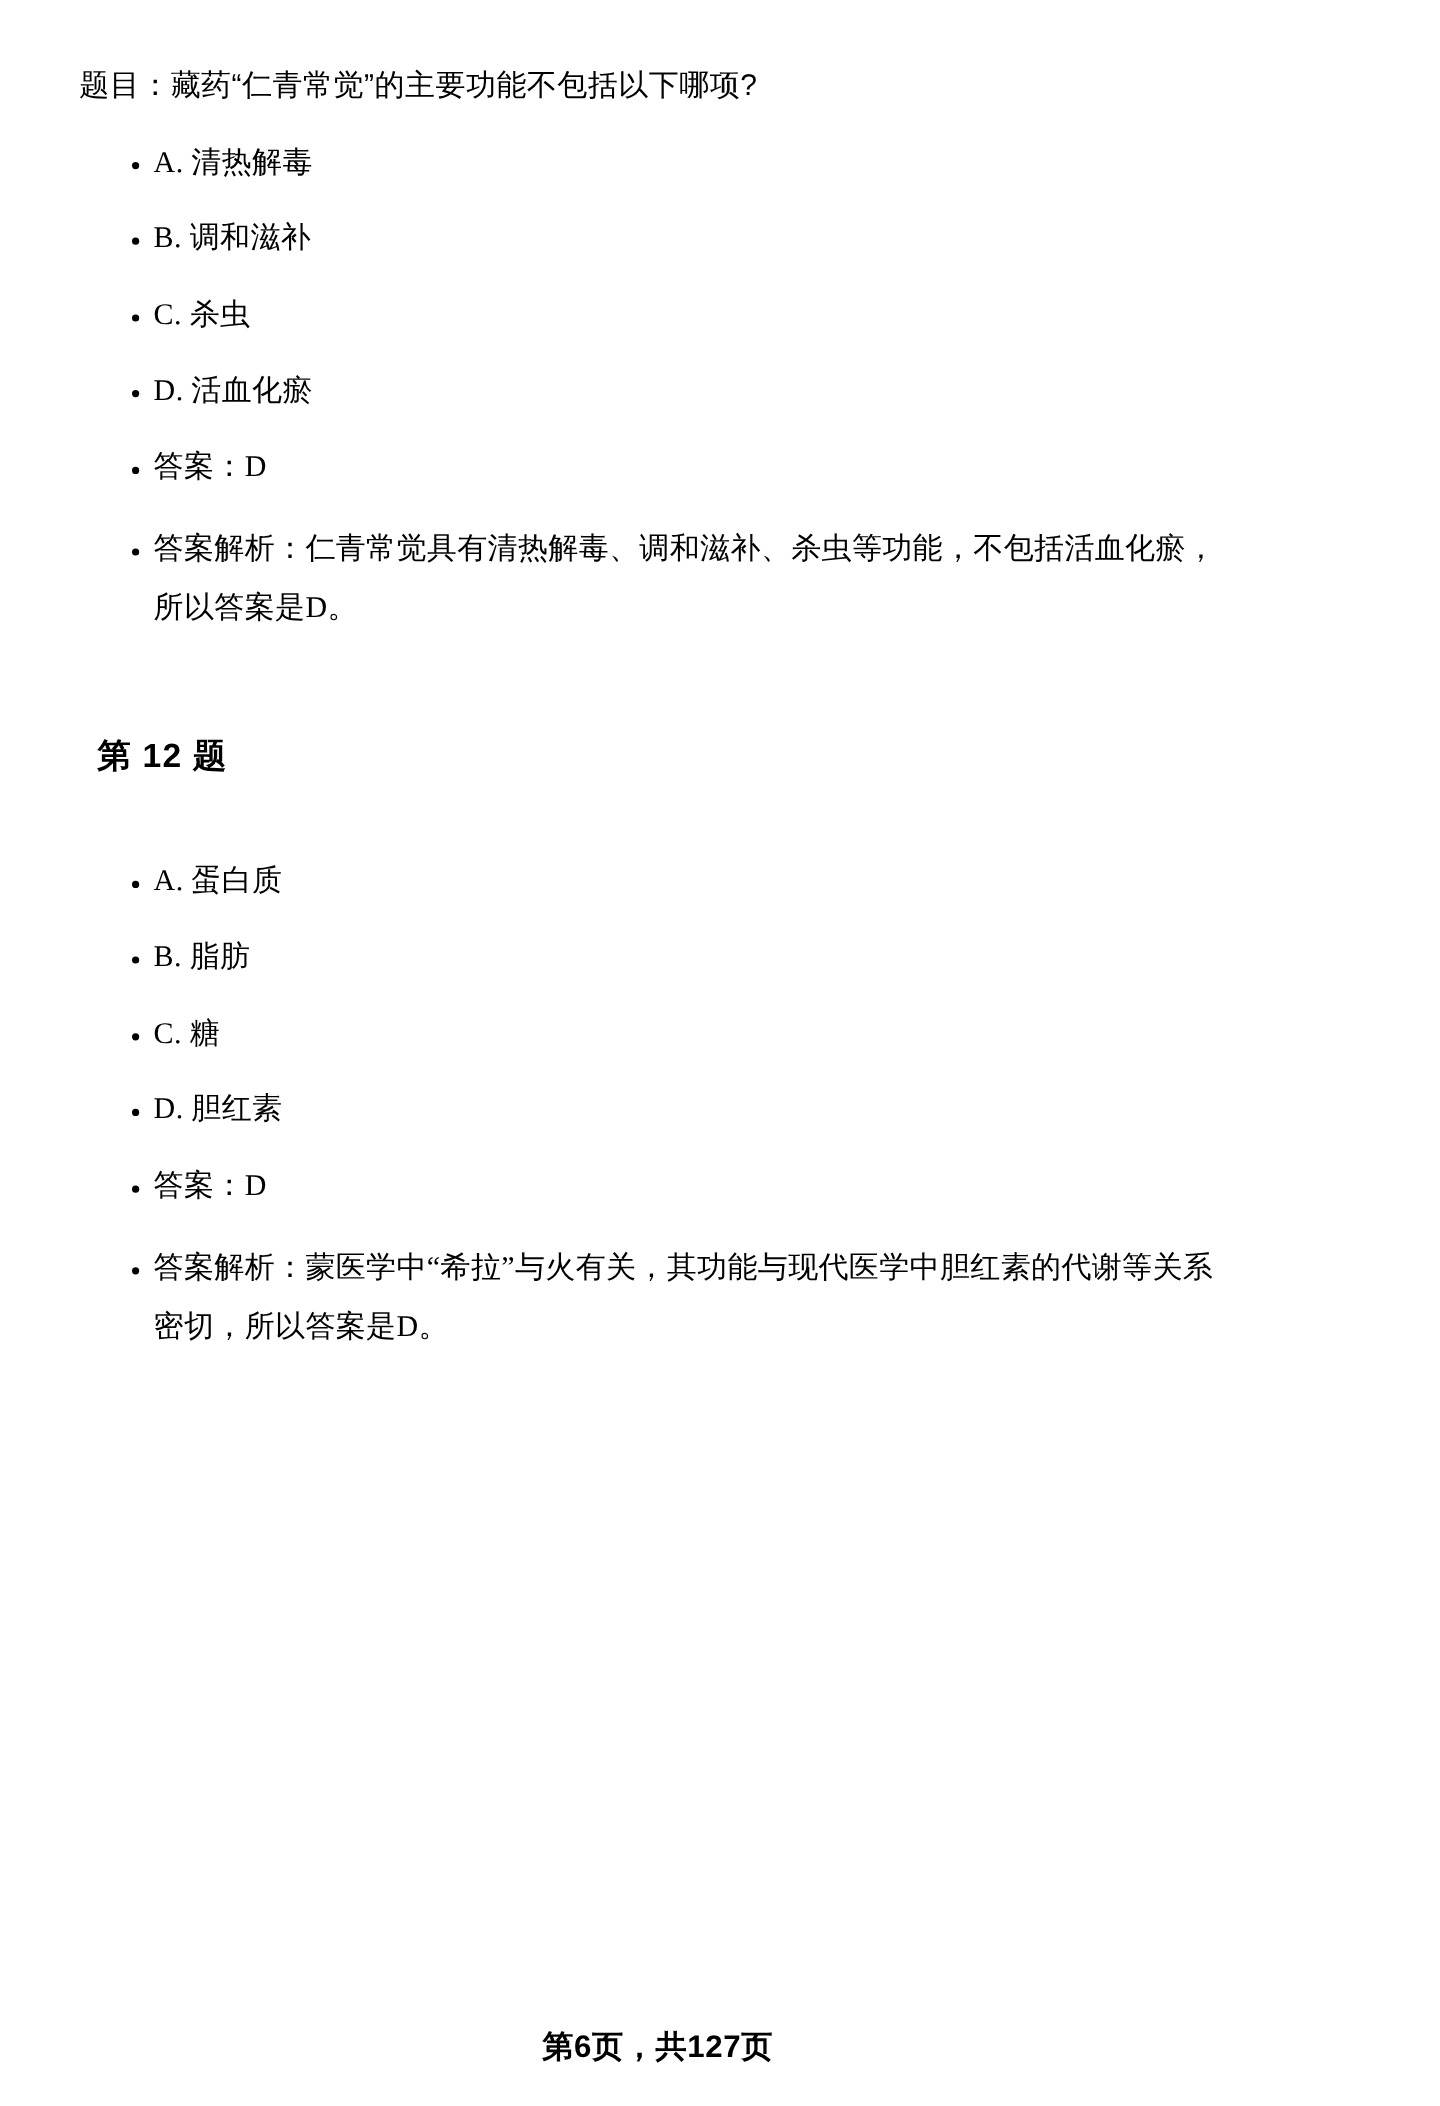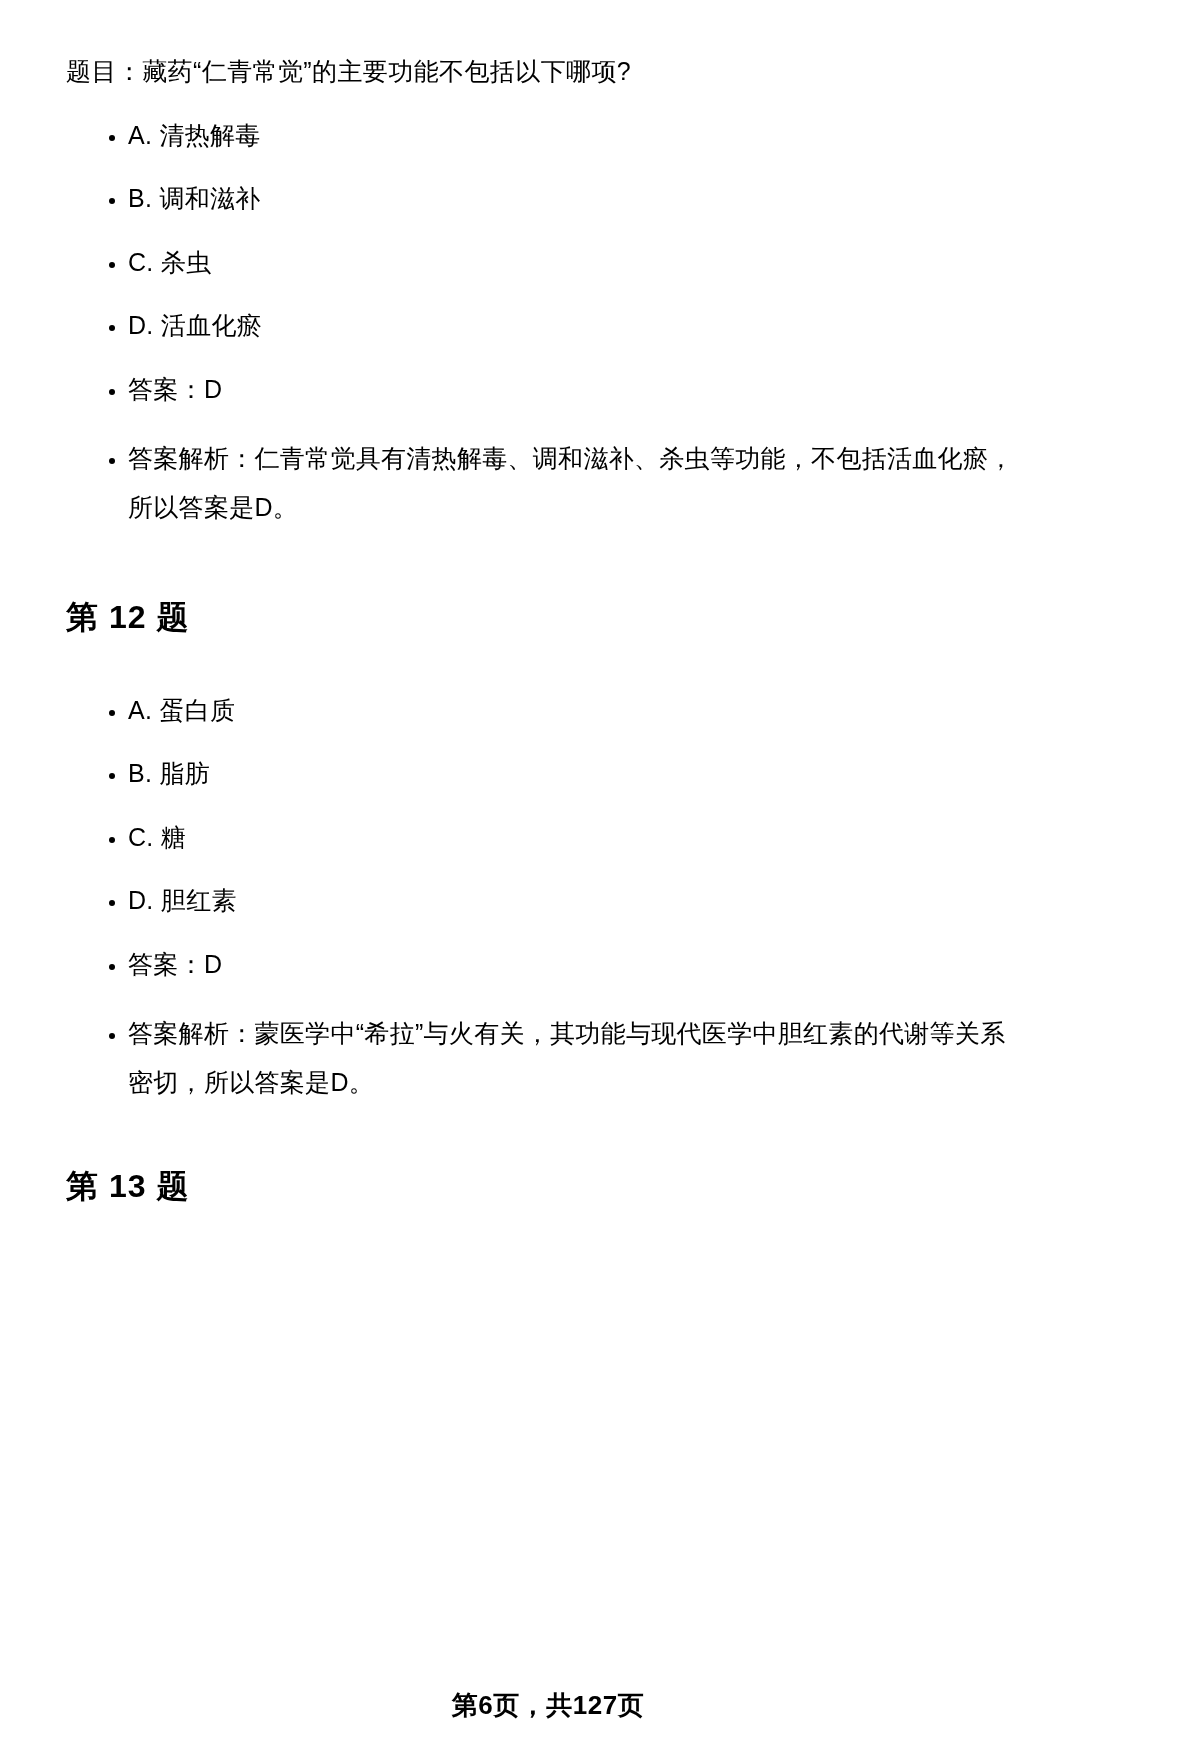--- a/index.html
+++ b/index.html
@@ -31,32 +31,33 @@
   .opt-list {
     list-style: disc;
     margin: 0 0 0 0;
     padding-left: 62px;
   }
   .opt-list li {
     font-size: 25px;
     line-height: 1.5;
     margin-bottom: 26px;
     letter-spacing: 0.3px;
+    font-family: Liberation Serif, serif;
   }
   .opt-list li.explain {
     line-height: 1.95;
     margin-bottom: 0;
   }
   .opt-list li::marker {
     font-size: 20px;
   }
   .q-heading {
-    font-size: 32px;
+    font-size: 28px;
     font-weight: bold;
-    margin: 0;
+    margin: 15px;
     letter-spacing: 1px;
   }
   .block-gap-1 { height: 64px; }
   .block-gap-2 { height: 52px; }
   .block-gap-3 { height: 58px; }
   .block-gap-4 { height: 52px; }
   .footer {
     position: absolute;
     left: 0;
     right: 0;
@@ -95,19 +96,18 @@
       <li>C. 糖</li>
       <li>D. 胆红素</li>
       <li>答案：D</li>
       <li class="explain">答案解析：蒙医学中“希拉”与火有关，其功能与现代医学中胆红素的代谢等关系密切，所以答案是D。</li>
     </ul>
   </div>
 
   <div class="block-gap-3"></div>
 
   <div>
-    <h2 class="q-heading">第 13 题</h2>
     <div class="block-gap-4"></div>
   </div>
 
   <div class="footer">第6页，共127页</div>
 
 </div>
 
 </body></html>

